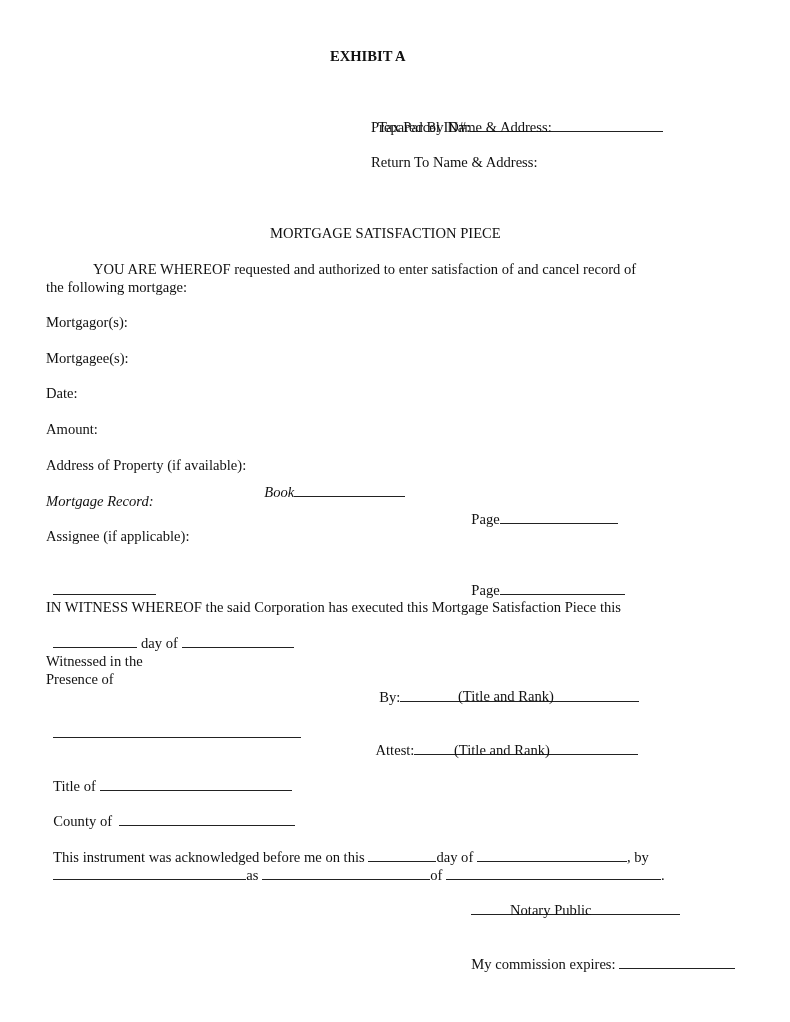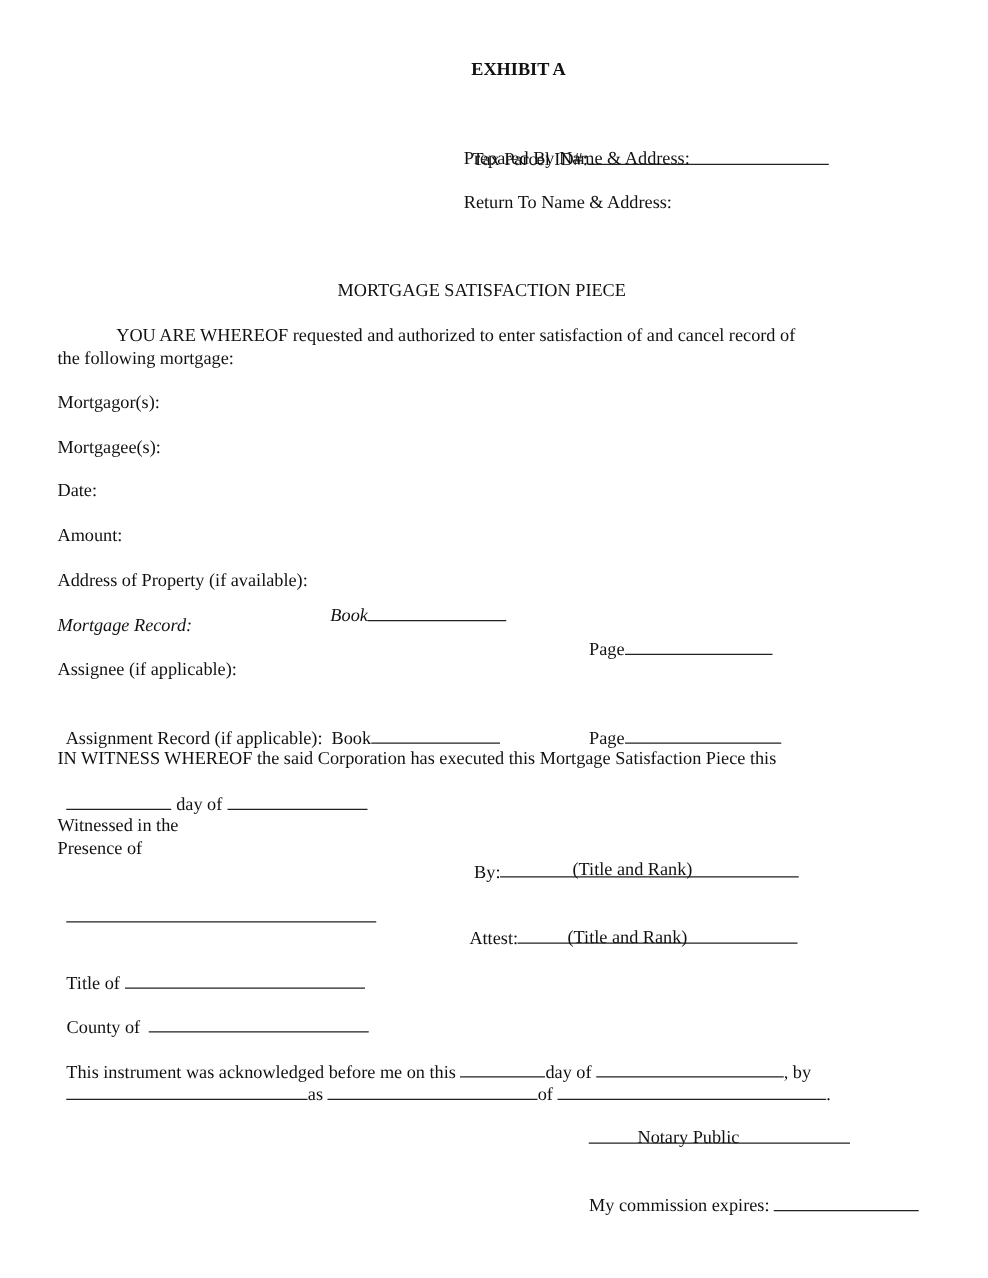--- a/index.html
+++ b/index.html
@@ -2,21 +2,21 @@
 <html><head>
   <meta charset="utf-8">
   <style>
     html, body { margin: 0; padding: 0; background: #ffffff; }
     body {
       width: 790px; height: 1022px; position: relative; overflow: hidden;
       font-family: "Liberation Serif", "DejaVu Serif", serif;
       font-size: 14.6px; color: #111111;
     }
     .t { position: absolute; white-space: pre; line-height: 17px; }
-    .bold { font-weight: bold; margin-left: 47px; }
+    .bold { font-weight: bold; }
     .blank { display: inline-block; border-bottom: 1px solid #222; height: 13px; vertical-align: baseline; }
   </style>
 </head>
 <body>
 
 <div class="t bold" style="left:330px; top:48px;">EXHIBIT A</div>
 
 <div class="t" style="left:371px; top:101px;">
   <span>Tax Parcel ID#:</span><span class="blank" style="width:193px;"></span>
 </div>
@@ -38,21 +38,21 @@
 <div class="t" style="left:257px; top:466px;font-style:italic;">
   <span>Book</span><span class="blank" style="width:111px;"></span>
 </div>
 <div class="t" style="left:464px; top:493px;">
   <span>Page</span><span class="blank" style="width:118px;"></span>
 </div>
 
 <div class="t" style="left:46px; top:528px;">Assignee (if applicable):</div>
 
 <div class="t" style="left:46px; top:564px;">
-  <span>Assignment Record (if applicable):  Book</span><span class="blank" style="width:103px;"></span>
+  <span class="blank" style="width:103px;"></span>
 </div>
 <div class="t" style="left:464px; top:564px;">
   <span>Page</span><span class="blank" style="width:125px;"></span>
 </div>
 
 <div class="t" style="left:46px; top:599px;text-align:center;">IN WITNESS WHEREOF the said Corporation has executed this Mortgage Satisfaction Piece this</div>
 <div class="t" style="left:46px; top:617px;">
   <span class="blank" style="width:84px;"></span><span> </span><span>day of</span><span> </span><span class="blank" style="width:112px;"></span>
 </div>
 

